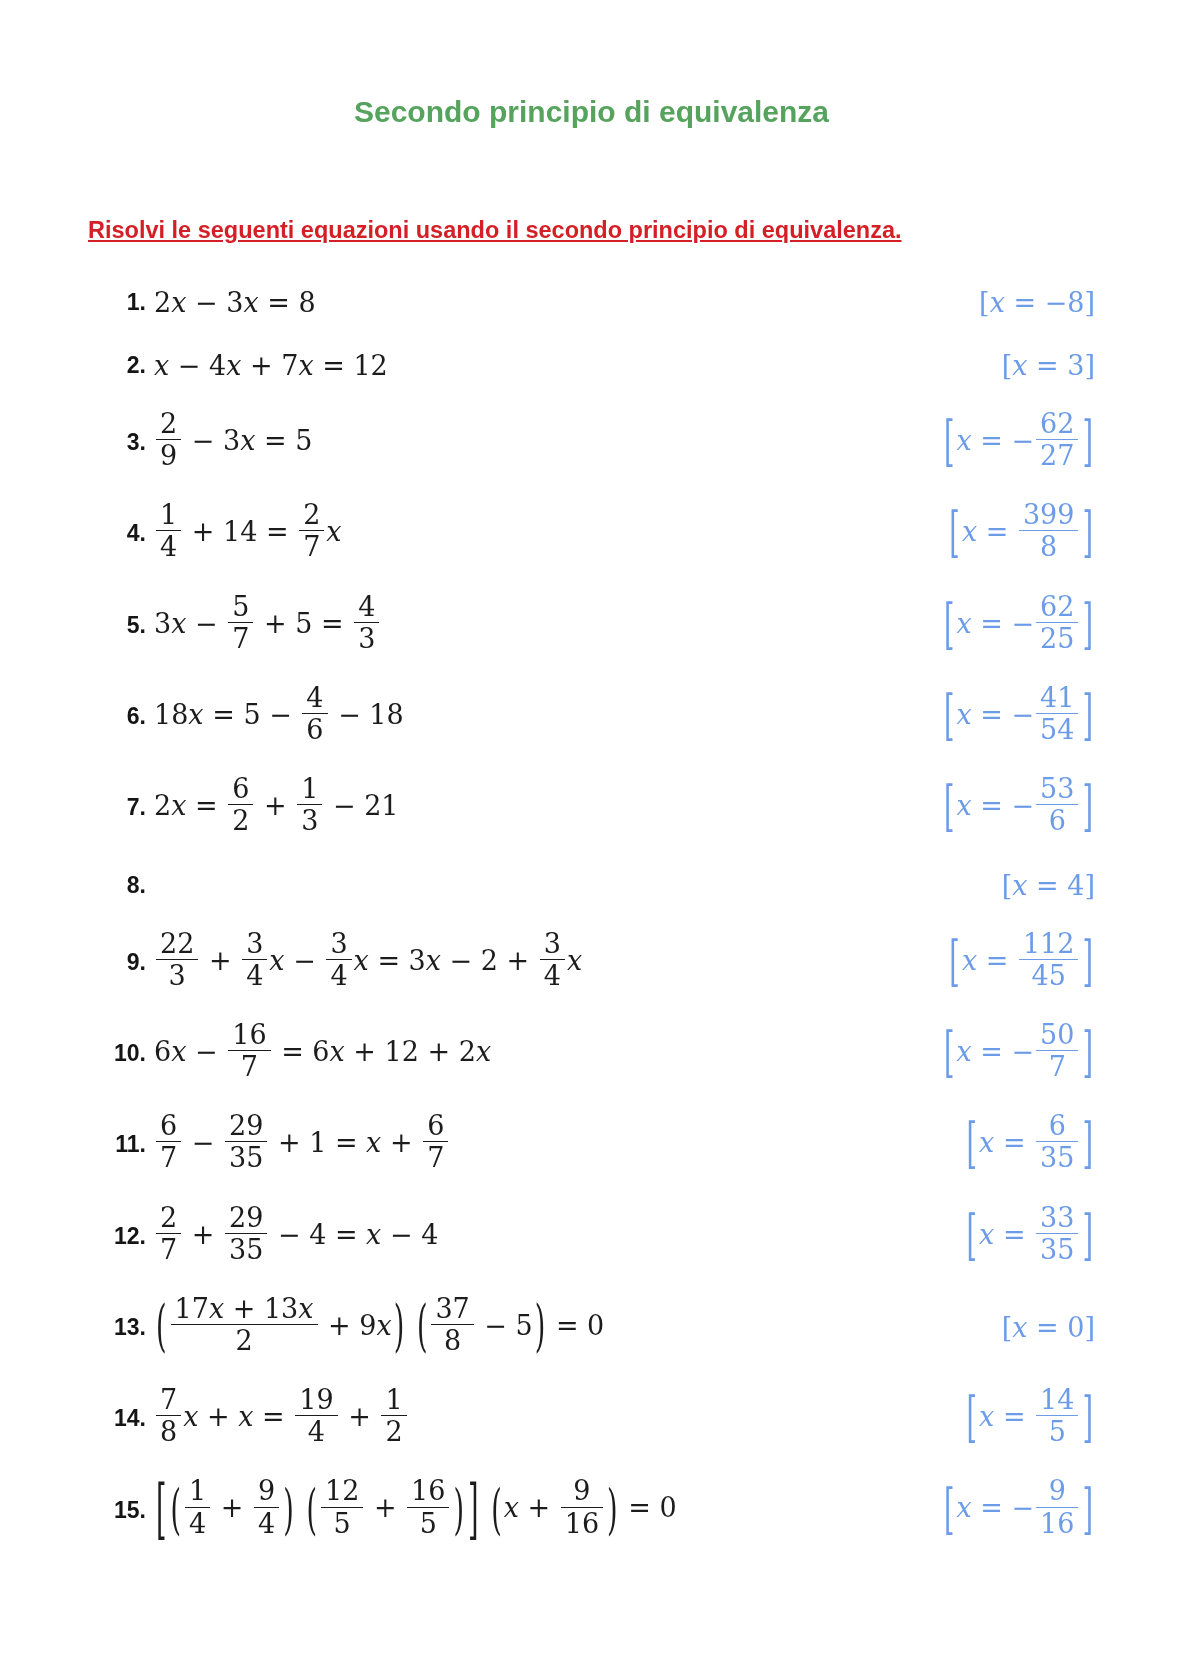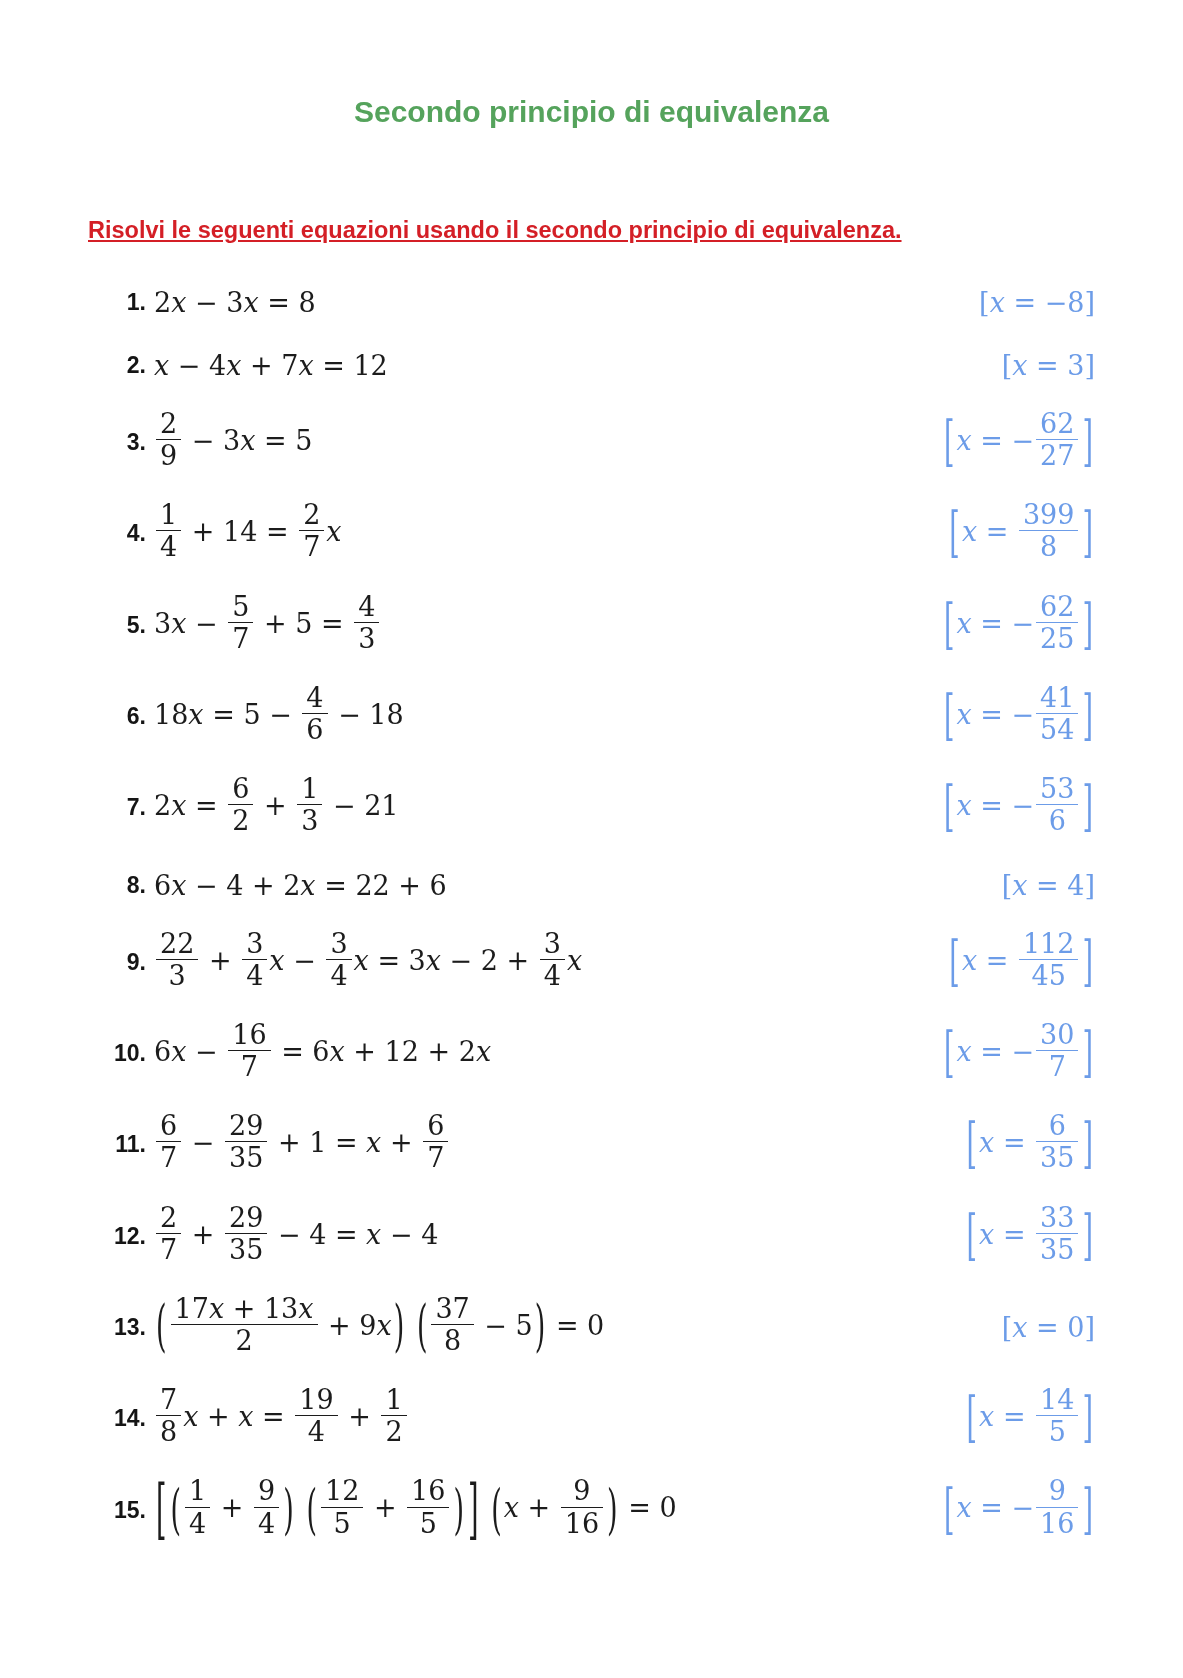--- a/index.html
+++ b/index.html
@@ -130,32 +130,31 @@
       <div class="eq math">18<span class="v">x</span> = 5 − <span class="frac"><span class="ftop">4</span><span class="fbot">6</span></span> − 18</div>
       <div class="ans math"><span class="pn" style="--s: 2;">[</span><span class="v">x</span> = −<span class="frac"><span class="ftop">41</span><span class="fbot">54</span></span><span class="pn" style="--s: 2;">]</span></div>
     </div>
     <div class="row">
       <div class="num">7.</div>
       <div class="eq math">2<span class="v">x</span> = <span class="frac"><span class="ftop">6</span><span class="fbot">2</span></span> + <span class="frac"><span class="ftop">1</span><span class="fbot">3</span></span> − 21</div>
       <div class="ans math"><span class="pn" style="--s: 2;">[</span><span class="v">x</span> = −<span class="frac"><span class="ftop">53</span><span class="fbot">6</span></span><span class="pn" style="--s: 2;">]</span></div>
     </div>
     <div class="row">
       <div class="num">8.</div>
-      <div class="eq math">6<span class="v">x</span> − 4 + 2<span class="v">x</span> = 22 + 6</div>
       <div class="ans math">[<span class="v">x</span> = 4]</div>
     </div>
     <div class="row">
       <div class="num">9.</div>
       <div class="eq math"><span class="frac"><span class="ftop">22</span><span class="fbot">3</span></span> + <span class="frac"><span class="ftop">3</span><span class="fbot">4</span></span><span class="v">x</span> − <span class="frac"><span class="ftop">3</span><span class="fbot">4</span></span><span class="v">x</span> = 3<span class="v">x</span> − 2 + <span class="frac"><span class="ftop">3</span><span class="fbot">4</span></span><span class="v">x</span></div>
       <div class="ans math"><span class="pn" style="--s: 2;">[</span><span class="v">x</span> = <span class="frac"><span class="ftop">112</span><span class="fbot">45</span></span><span class="pn" style="--s: 2;">]</span></div>
     </div>
     <div class="row">
       <div class="num">10.</div>
       <div class="eq math">6<span class="v">x</span> − <span class="frac"><span class="ftop">16</span><span class="fbot">7</span></span> = 6<span class="v">x</span> + 12 + 2<span class="v">x</span></div>
-      <div class="ans math"><span class="pn" style="--s: 2;">[</span><span class="v">x</span> = −<span class="frac"><span class="ftop">30</span><span class="fbot">7</span></span><span class="pn" style="--s: 2;">]</span></div>
+      <div class="ans math"><span class="pn" style="--s: 2;">[</span><span class="v">x</span> = −<span class="frac"><span class="ftop">50</span><span class="fbot">7</span></span><span class="pn" style="--s: 2;">]</span></div>
     </div>
     <div class="row">
       <div class="num">11.</div>
       <div class="eq math"><span class="frac"><span class="ftop">6</span><span class="fbot">7</span></span> − <span class="frac"><span class="ftop">29</span><span class="fbot">35</span></span> + 1 = <span class="v">x</span> + <span class="frac"><span class="ftop">6</span><span class="fbot">7</span></span></div>
       <div class="ans math"><span class="pn" style="--s: 2;">[</span><span class="v">x</span> = <span class="frac"><span class="ftop">6</span><span class="fbot">35</span></span><span class="pn" style="--s: 2;">]</span></div>
     </div>
     <div class="row">
       <div class="num">12.</div>
       <div class="eq math"><span class="frac"><span class="ftop">2</span><span class="fbot">7</span></span> + <span class="frac"><span class="ftop">29</span><span class="fbot">35</span></span> − 4 = <span class="v">x</span> − 4</div>
       <div class="ans math"><span class="pn" style="--s: 2;">[</span><span class="v">x</span> = <span class="frac"><span class="ftop">33</span><span class="fbot">35</span></span><span class="pn" style="--s: 2;">]</span></div>

